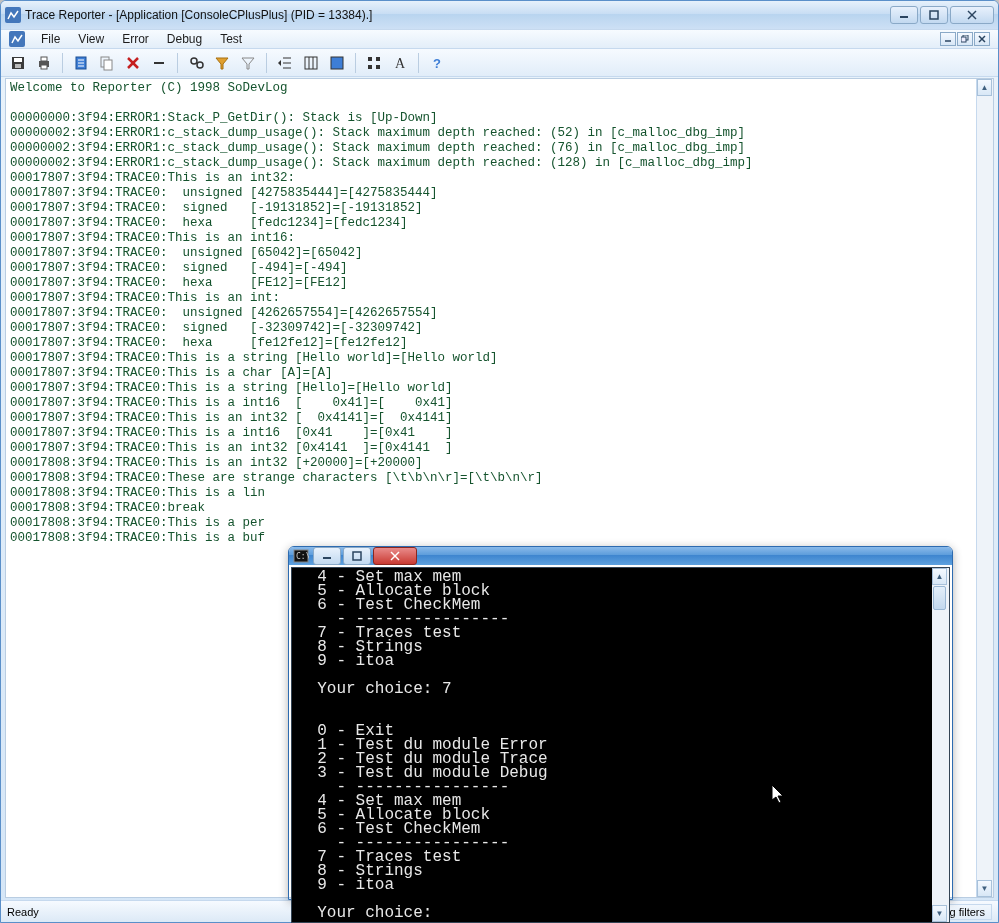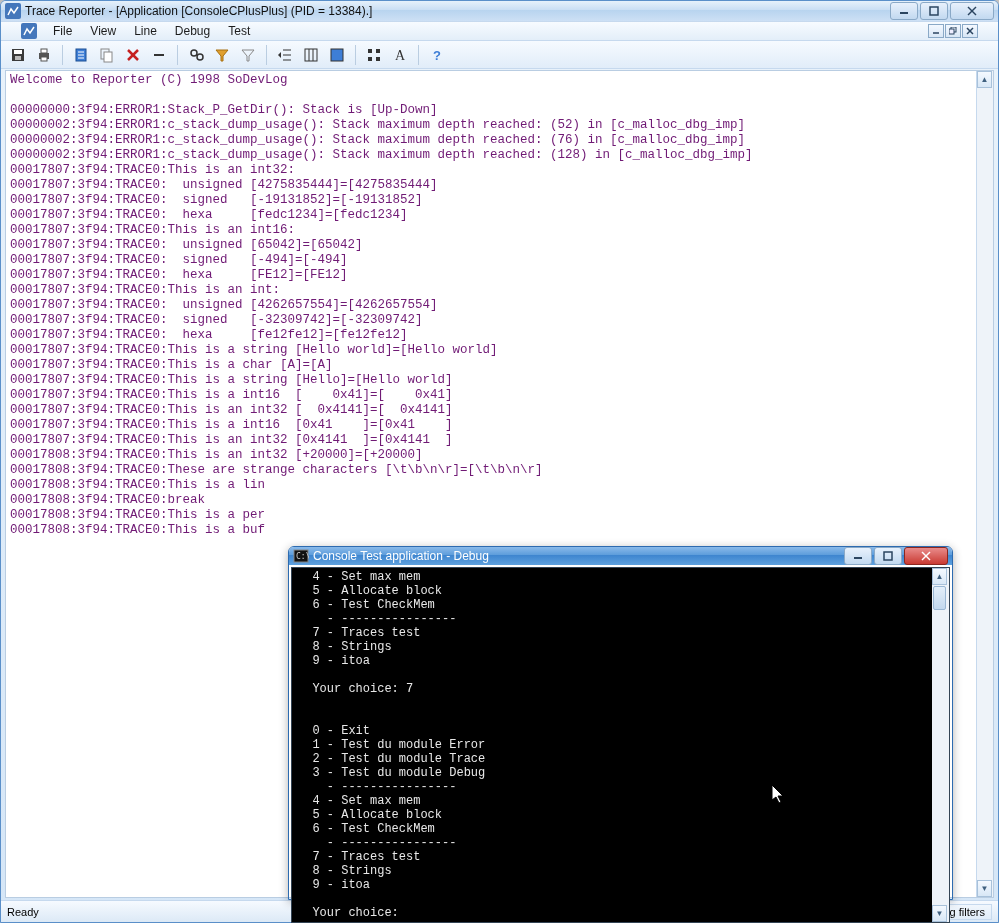--- a/index.html
+++ b/index.html
@@ -18,21 +18,21 @@
   border-radius: 6px 6px 0 0;
   box-shadow: 0 2px 10px rgba(0,0,0,0.3);
   display: flex;
   flex-direction: column;
 }
 .main-window {
   left: 0; top: 0; width: 999px; height: 923px;
   background: linear-gradient(to bottom, #eaf3fb, #d5e6f7);
 }
 .titlebar {
-  height: 20px;
+  height: 28px;
   background: linear-gradient(to bottom, #e6f1fb 0%, #c9def4 45%, #b8d4ef 46%, #cde0f5 100%);
   display: flex;
   align-items: center;
   padding: 0 4px;
   border-radius: 5px 5px 0 0;
 }
 .title-icon {
   width: 16px; height: 16px;
   margin-right: 4px;
   display: inline-flex; align-items: center; justify-content: center;
@@ -52,21 +52,21 @@
   font-size: 10px;
   color: #2b4560;
   cursor: default;
 }
 .win-btn.close { width: 44px; }
 .menubar {
   height: 20px;
   background: linear-gradient(to bottom, #f7fbff, #e3eef9);
   display: flex;
   align-items: center;
-  padding: 0 20px;
+  padding: 0 8px;
   gap: 2px;
   border-top: 1px solid #c6d9ee;
   border-bottom: 1px solid #c6d9ee;
 }
 .menu-icon {
   width: 16px; height: 16px;
   margin-right: 6px;
   display: inline-flex; align-items: center; justify-content: center;
 }
 .menu-item {
@@ -108,21 +108,21 @@
   margin: 1px 4px 2px 4px;
   position: relative;
   overflow: hidden;
 }
 .text-view {
   flex: 1;
   font-family: "Courier New", monospace;
   font-size: 12.5px;
   line-height: 15px;
   white-space: pre;
-  color: #701a75;
+  color: #14532d;
   padding: 2px 4px;
   overflow: hidden;
 }
 .vscroll {
   width: 17px;
   background: #eef3f9;
   border-left: 1px solid #c6d9ee;
   position: relative;
 }
 .vscroll .arrow {
@@ -164,21 +164,21 @@
 .console-body {
   flex:1;
   display:flex;
   background:#000;
   border:1px solid #345;
   margin:2px;
 }
 .console-text {
   flex:1;
   font-family: "Lucida Console", "Courier New", monospace;
-  font-size: 12px;
+  font-size: 16px;
   line-height: 14px;
   color: #e8e8e8;
   white-space: pre;
   padding: 2px 6px;
   overflow:hidden;
 }
 .console-vscroll {
   width:17px; background:#eef3f9; position:relative;
 }
 .console-vscroll .arrow{width:15px;height:17px;background:linear-gradient(to bottom,#f4f9ff,#d8e7f6);border:1px solid #a8c1da;position:absolute;left:0;display:flex;align-items:center;justify-content:center;font-size:8px;color:#40607f;}
@@ -227,21 +227,21 @@
 
   <div class="menubar">
     <span class="menu-icon">
       <svg width="16" height="16">
           <rect x="0" y="0" width="16" height="16" fill="#4477bb" rx="2"></rect>
           <path d="M3 12 L6 6 L9 10 L13 4" stroke="#fff" stroke-width="1.5" fill="none"></path>
         </svg>
     </span>
     <span class="menu-item">File</span>
     <span class="menu-item">View</span>
-    <span class="menu-item">Line</span>
+    <span class="menu-item">Error</span>
     <span class="menu-item">Debug</span>
     <span class="menu-item">Test</span>
     <div class="mdi-controls">
       <div class="mdi-btn">
           <svg width="8" height="8">
             <line x1="1" y1="6" x2="7" y2="6" stroke="#2b4560" stroke-width="1.5"></line>
           </svg>
         </div>
       <div class="mdi-btn">
           <svg width="8" height="8">
@@ -405,21 +405,20 @@
 </div>
 
 <div class="window console-window">
   <div class="titlebar">
     <span class="title-icon">
       <svg width="16" height="16">
           <rect x="1" y="2" width="14" height="12" fill="#111" stroke="#888"></rect>
           <text x="3" y="11" font-family="monospace" font-size="8" fill="#ccc">C:\</text>
         </svg>
     </span>
-    <span class="title-text">Console Test application - Debug</span>
     <div class="win-controls">
       <div class="win-btn">
           <svg width="10" height="10">
             <line x1="1" y1="7" x2="9" y2="7" stroke="#2b4560" stroke-width="2"></line>
           </svg>
         </div>
       <div class="win-btn">
           <svg width="10" height="10">
             <rect x="1" y="1" width="8" height="8" fill="none" stroke="#2b4560" stroke-width="1.5"></rect>
           </svg>

